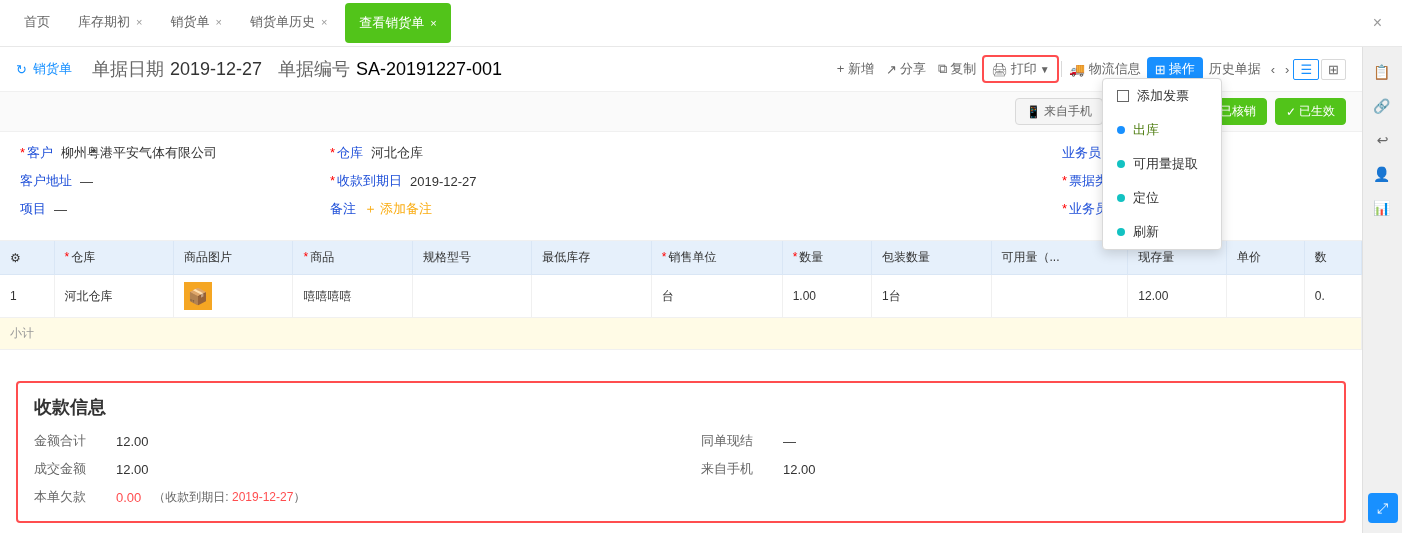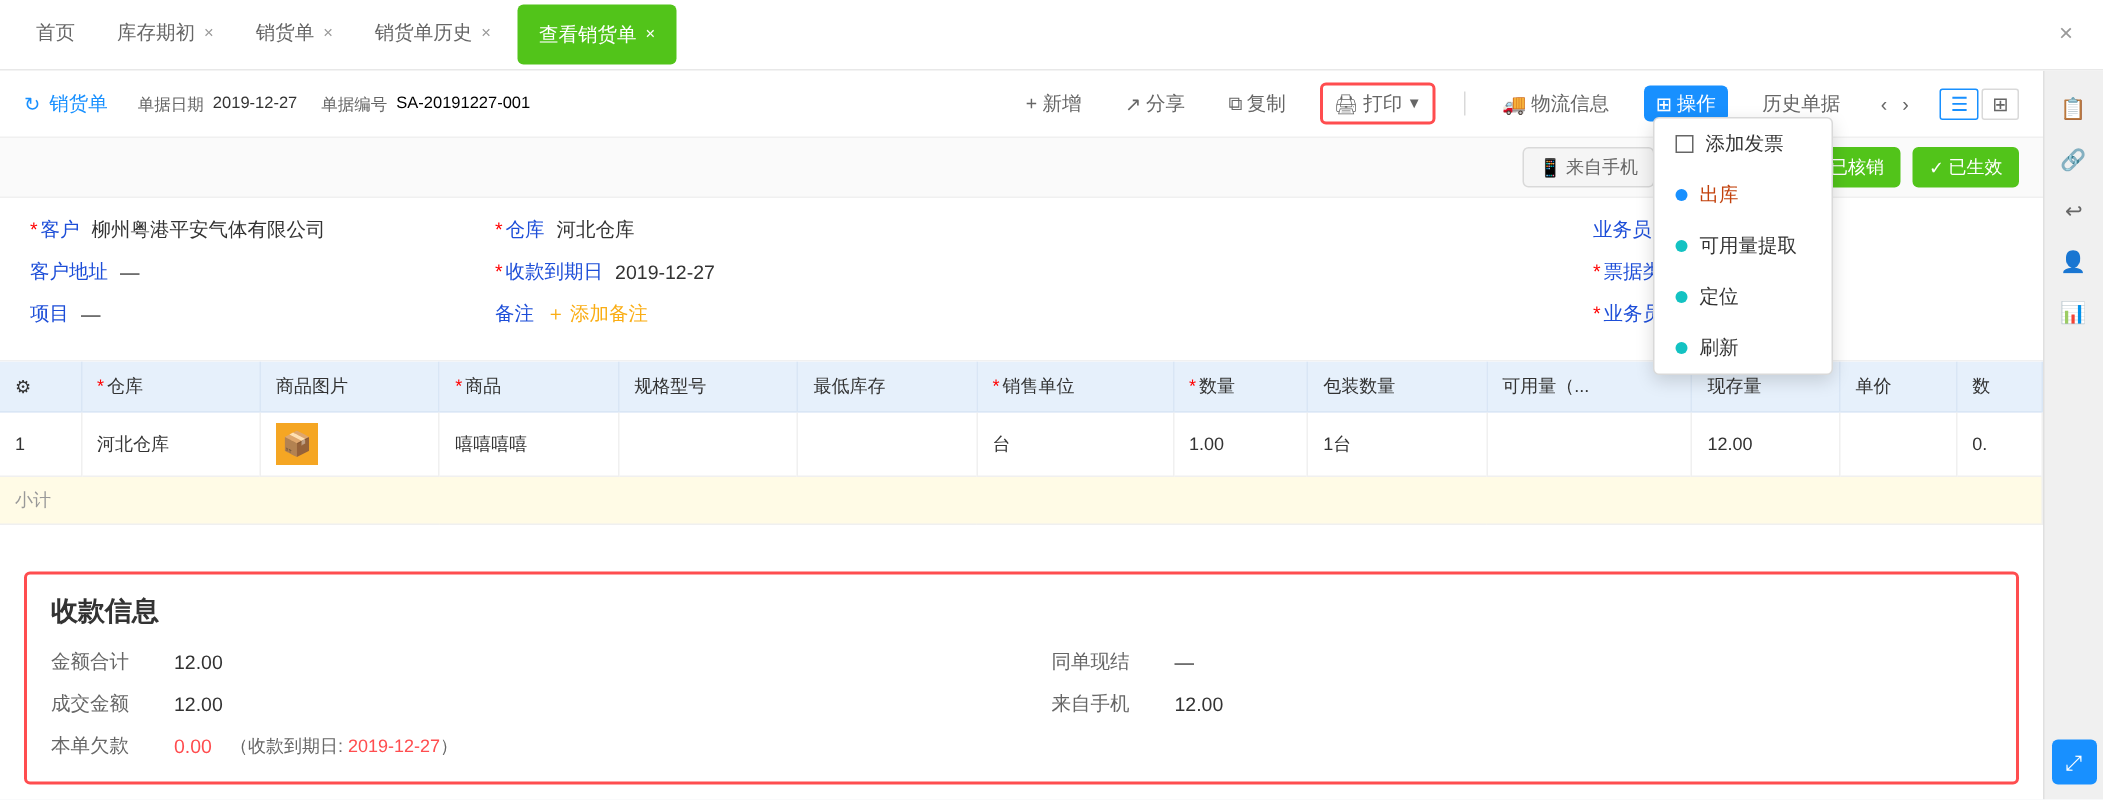--- a/index.html
+++ b/index.html
@@ -13,23 +13,23 @@
 
     
     .main-container { display: flex; height: calc(533px - 40px); overflow: hidden; }
     
     
     .content-area { flex: 1; background: #fff; overflow: hidden; display: flex; flex-direction: column; }
     
     
     .doc-header { display: flex; align-items: center; padding: 8px 16px; border-bottom: 1px solid #f0f0f0; background: #fff; }
     .doc-title { display: flex; align-items: center; color: #1890ff; font-size: 13px; gap: 6px; }
-    .doc-meta { display: flex; align-items: center; gap: 16px; margin-left: 20px; color: #666; font-size: 11px; }
+    .doc-meta { display: flex; align-items: center; gap: 16px; margin-left: 20px; color: #666; font-size: 18px; }
     .doc-meta span { color: #333; }
-    .doc-actions { margin-left: auto; display: flex; align-items: center; gap: 17px; }
+    .doc-actions { margin-left: auto; display: flex; align-items: center; gap: 0; }
     .action-btn { display: flex; align-items: center; gap: 3px; color: #666; cursor: pointer; font-size: 13px; padding: 2px 6px; border-radius: 3px; }
     
     
     .toolbar { display: flex; align-items: center; justify-content: flex-end; padding: 6px 16px; gap: 8px; border-bottom: 1px solid #f0f0f0; background: #fafafa; }
     .tool-btn { display: flex; align-items: center; gap: 3px; padding: 4px 10px; border-radius: 4px; font-size: 12px; cursor: pointer; border: 1px solid #d9d9d9; background: #fff; color: #666; }
     .tool-btn.green { background: #52c41a; color: #fff; border-color: #52c41a; }
     .tool-btn.gray { background: #f5f5f5; color: #666; }
     
     
     .form-area { padding: 12px 20px; border-bottom: 1px solid #f0f0f0; }
@@ -316,21 +316,21 @@
       <div class="sidebar-icon">👤</div>
       <div class="sidebar-icon">📊</div>
       <div class="sidebar-icon active" style="background:#1890ff; color:#fff; margin-top:auto; margin-bottom:10px;">⤢</div>
     </div>
 
     <div class="dropdown-overlay">
       <div class="dropdown-item">
         <span class="icon-square" style="border:1px solid #666; width:12px; height:12px; display:inline-block;"></span>
         <span>添加发票</span>
       </div>
-      <div class="dropdown-item" style="color:#c2410c;">
+      <div class="dropdown-item" style="color:#4d7c0f;">
         <span class="dot blue" style="width:8px; height:8px; border-radius:50%; background:#1890ff; display:inline-block;"></span>
         <span>出库</span>
       </div>
       <div class="dropdown-item">
         <span class="dot teal" style="width:8px; height:8px; border-radius:50%; background:#13c2c2; display:inline-block;"></span>
         <span>可用量提取</span>
       </div>
       <div class="dropdown-item">
         <span class="dot teal" style="width:8px; height:8px; border-radius:50%; background:#13c2c2; display:inline-block;"></span>
         <span>定位</span>

